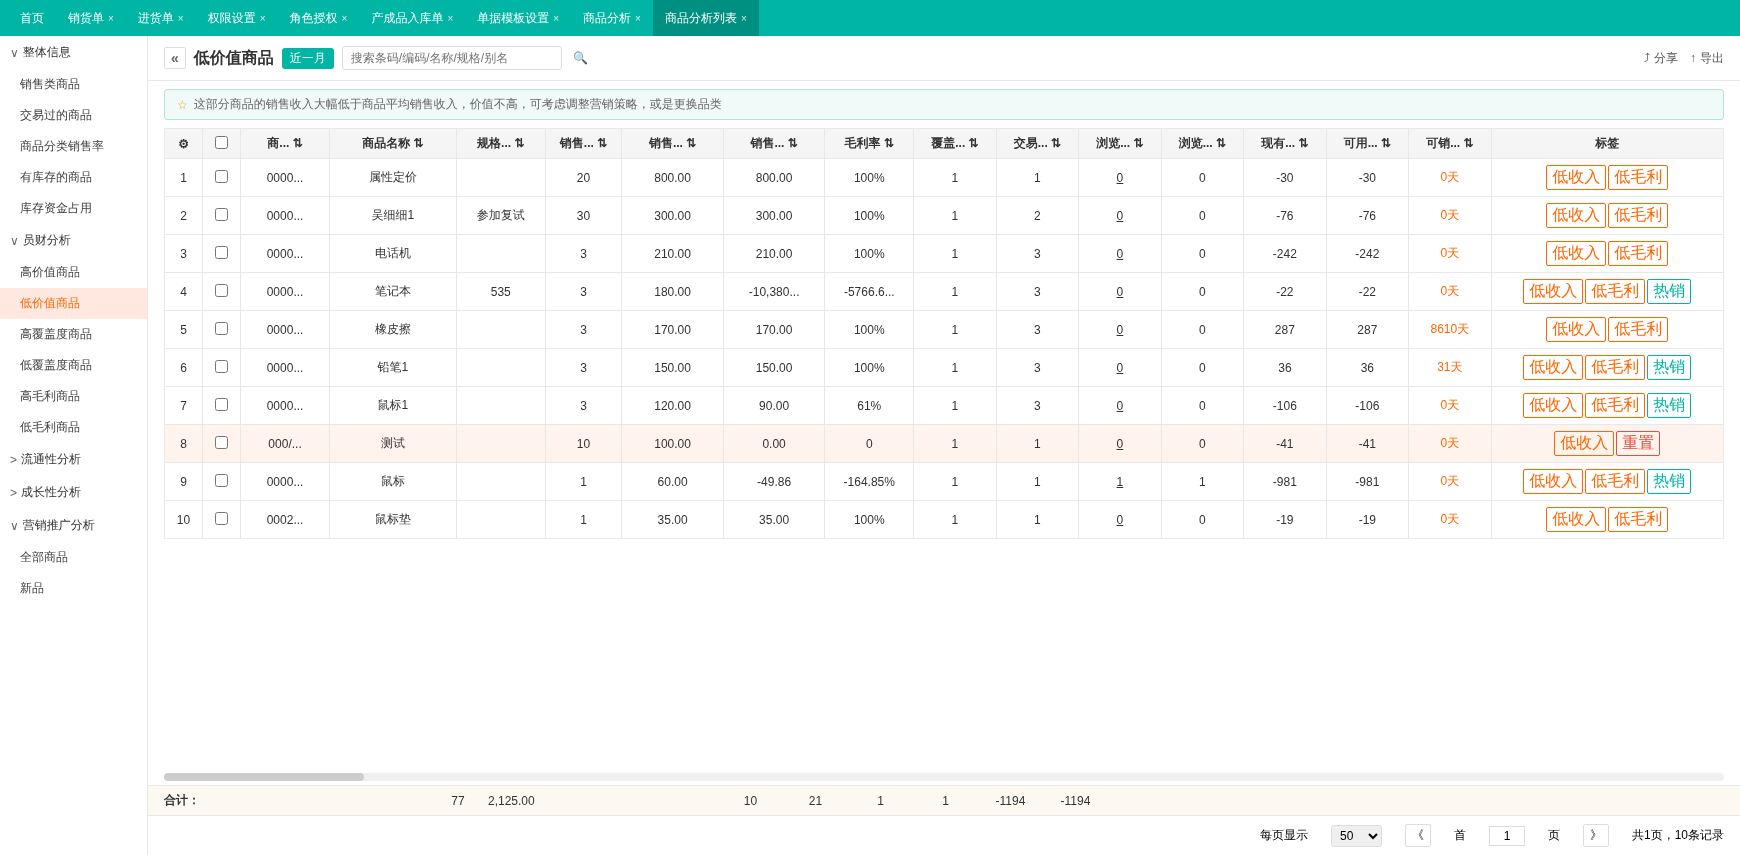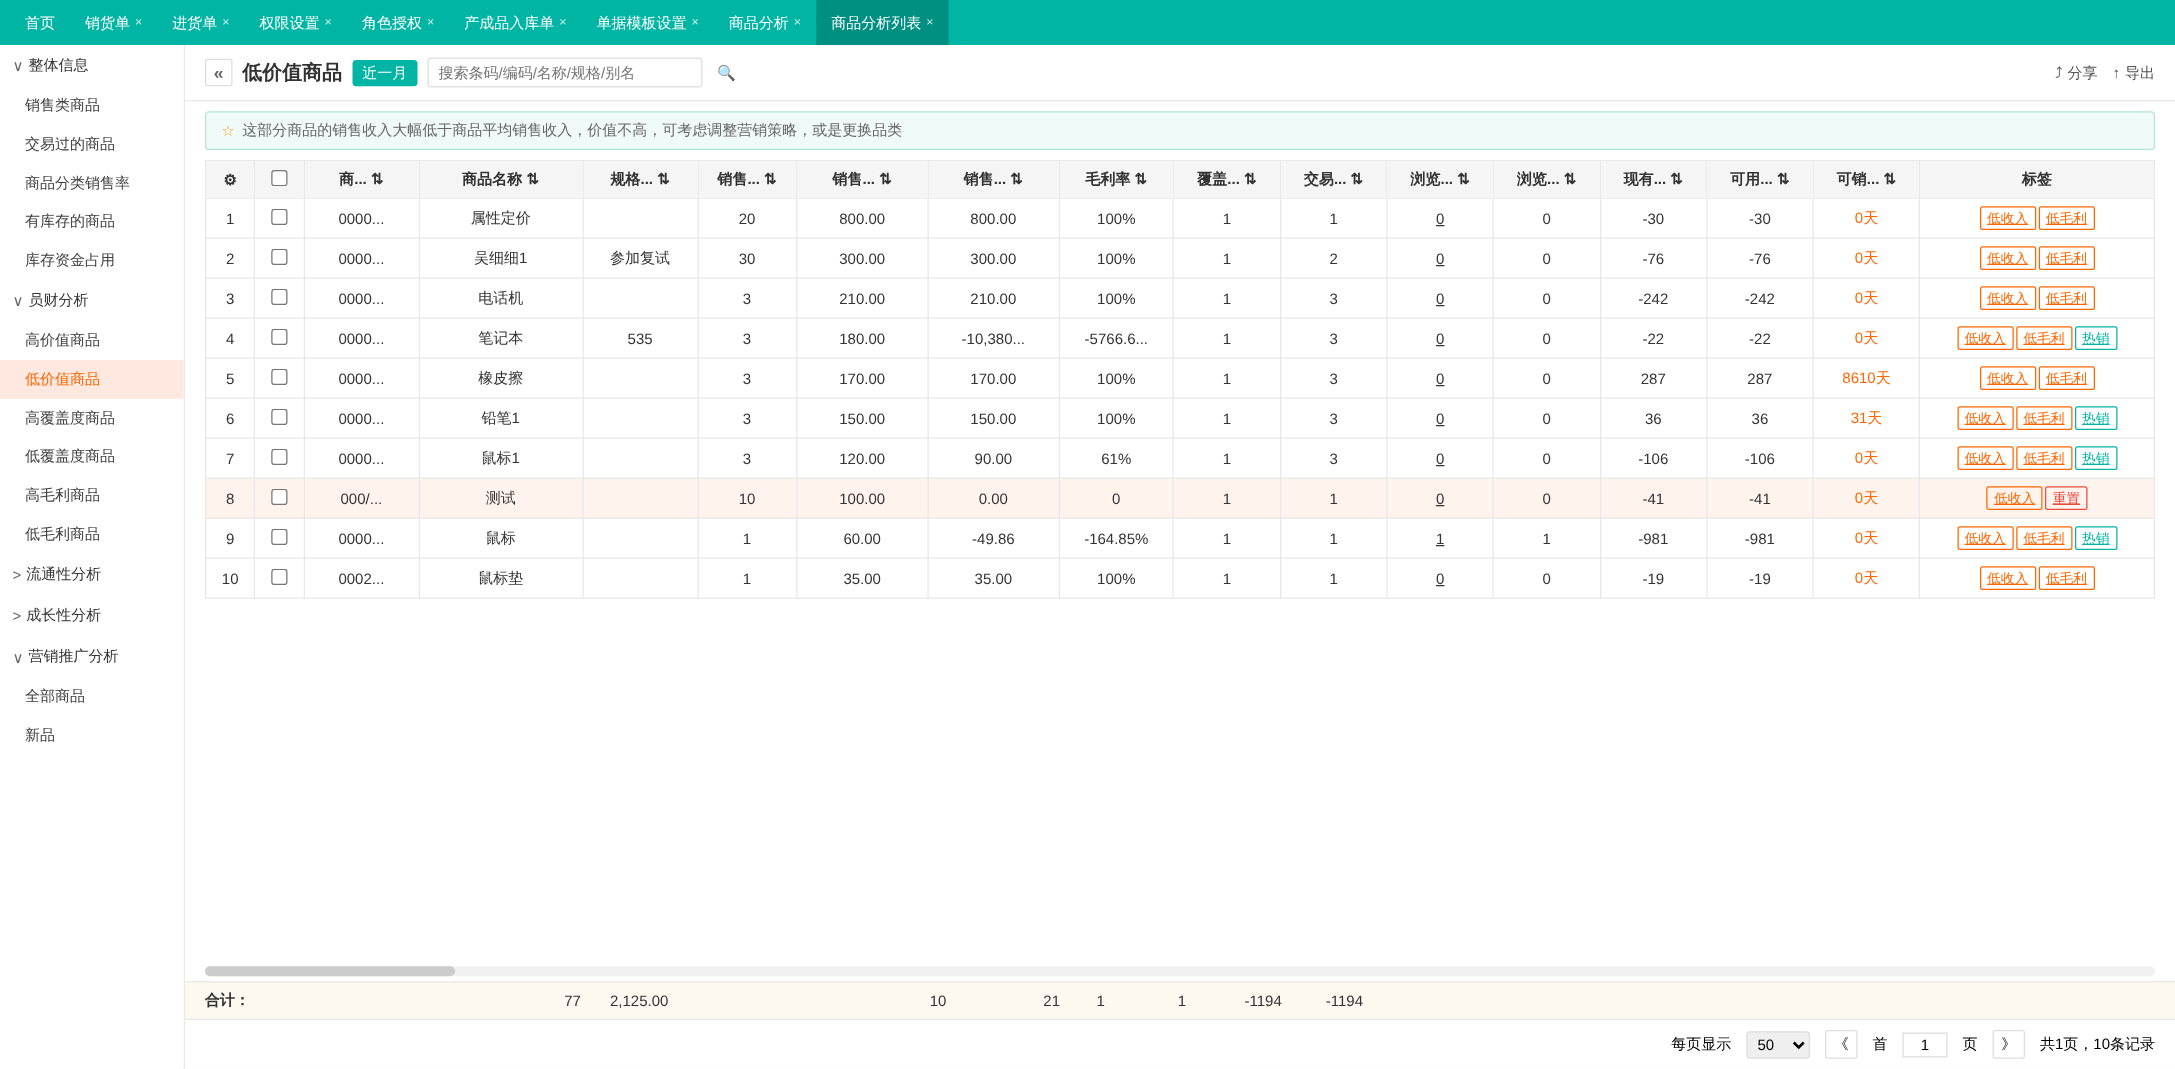--- a/index.html
+++ b/index.html
@@ -155,23 +155,22 @@
       padding: 5px 6px;
       text-align: center;
       color: #333;
       white-space: nowrap;
     }
     tbody tr.highlighted { background: #fff3ed; }
     .tag {
       display: inline-block;
       padding: 1px 5px;
       border-radius: 2px;
-      font-size: 11px;
+      font-size: 16px;
       margin: 1px;
-      text-decoration: underline;
     }
     .tag-orange { color: #ff6600; border: 1px solid #ff6600; }
     .tag-green { color: #00b5a3; border: 1px solid #00b5a3; }
     .tag-red { color: #e74c3c; border: 1px solid #e74c3c; }
     .underline { text-decoration: underline; cursor: pointer; }
 
     
     .table-footer {
       background: #fef9f0;
       border-top: 1px solid #e8e8e8;
@@ -189,21 +188,21 @@
     }
 
     
     .pagination-bar {
       background: #fff;
       border-top: 1px solid #e8e8e8;
       padding: 8px 16px;
       display: flex;
       align-items: center;
       justify-content: flex-end;
-      gap: 12px;
+      gap: 23px;
       font-size: 12px;
     }
     .page-size-select {
       border: 1px solid #ddd;
       padding: 2px 4px;
       border-radius: 3px;
     }
     .page-btn {
       padding: 2px 6px;
       border: 1px solid #ddd;
@@ -588,21 +587,21 @@
 
     <div class="table-footer">
       <span class="footer-label">合计：</span>
       <div class="footer-values">
         <span style="width:220px;display:inline-block;"></span>
         <span style="width:60px;text-align:center;">77</span>
         <span style="width:80px;text-align:left;">2,125.00</span>
         <span style="width:80px;text-align:center;"></span>
         <span style="width:70px;text-align:center;"></span>
         <span style="width:65px;text-align:center;">10</span>
-        <span style="width:65px;text-align:right;">21</span>
+        <span style="width:65px;text-align:center;">21</span>
         <span style="width:65px;text-align:center;">1</span>
         <span style="width:65px;text-align:center;">1</span>
         <span style="width:65px;text-align:center;">-1194</span>
         <span style="width:65px;text-align:center;">-1194</span>
       </div>
     </div>
 
     <div class="pagination-bar">
       <span>每页显示</span>
       <select class="page-size-select">

